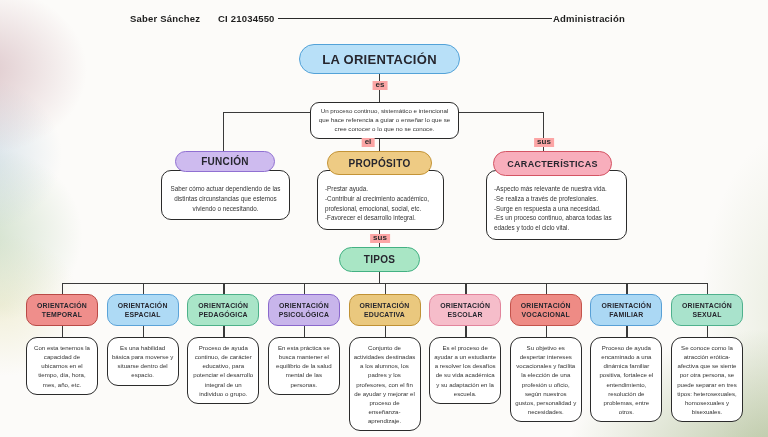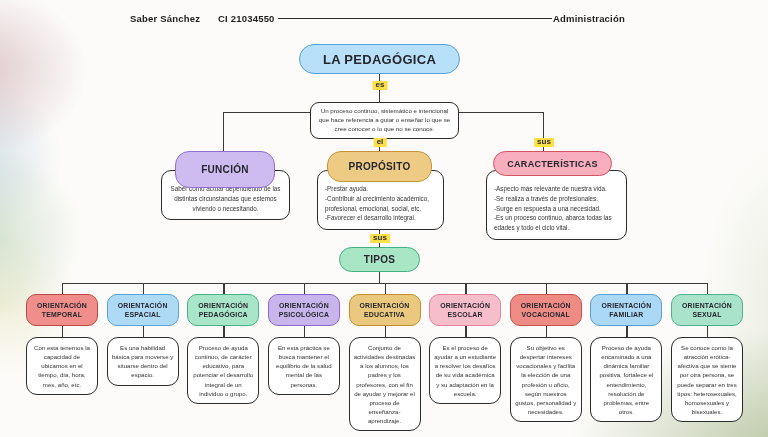--- a/index.html
+++ b/index.html
@@ -20,28 +20,28 @@
   }
   
   .hdr-txt{position:absolute;top:13px;font-size:9.5px;font-weight:700;color:#1e1e1e;letter-spacing:.2px;}
   .hdr-line{position:absolute;top:18px;left:278px;width:274px;border-top:1.3px solid #2a2a2a;}
   
   .vline,.hline{position:absolute;background:#3a3a3a;z-index:0;}
   .vline{width:1.4px;}
   .hline{height:1.4px;}
   
   .clabel{position:absolute;transform:translateX(-50%);z-index:2;
-    font-size:8px;font-weight:800;color:#2b2b2b;background:#fde047;padding:0 3px;line-height:1.1;}
+    font-size:8px;font-weight:800;color:#2b2b2b;background:#fca5a5;padding:0 3px;line-height:1.1;}
   
   .pill{position:absolute;z-index:2;display:flex;align-items:center;justify-content:center;
     text-align:center;font-weight:800;color:#26262e;border-style:solid;border-width:1.6px;
     border-radius:14px;letter-spacing:.3px;box-sizing:border-box;}
   .pill-title{left:299px;top:44px;width:161px;height:30px;font-size:13px;border-radius:16px;}
-  .pill-funcion{left:175px;top:151px;width:100px;height:37px;font-size:10px;}
-  .pill-proposito{left:327px;top:151px;width:105px;height:31px;font-size:10px;}
+  .pill-funcion{left:175px;top:151px;width:100px;height:21px;font-size:10px;}
+  .pill-proposito{left:327px;top:151px;width:105px;height:24px;font-size:10px;}
   .pill-caract{left:493px;top:151px;width:119px;height:25px;font-size:9px;}
   .pill-tipos{left:339px;top:247px;width:81px;height:25px;font-size:10px;}
   
   .dbox{position:absolute;z-index:1;background:#fff;border:1.4px solid #2b2b2b;border-radius:10px;
     box-sizing:border-box;font-size:6.3px;line-height:1.55;color:#333;}
   .dbox-funcion{left:161px;top:170px;width:129px;padding:13px 6px 6px;text-align:center;}
   .dbox-proposito{left:317px;top:170px;width:127px;padding:13px 7px 6px;text-align:left;white-space:pre-line;}
   .dbox-caract{left:486px;top:170px;width:141px;padding:13px 7px 6px;text-align:left;white-space:pre-line;}
   .dbox-def{left:310px;top:102px;width:149px;padding:4px 7px;text-align:center;z-index:1;
     font-size:6.2px;line-height:1.45;border-radius:9px;}
@@ -73,25 +73,25 @@
   <div class="hline" style="left:223px;top:112px;width:320px"></div>
   <div class="vline" style="left:223px;top:112px;height:41px"></div>
   <div class="vline" style="left:379px;top:112px;height:41px"></div>
   <div class="vline" style="left:543px;top:112px;height:41px"></div>
   <div class="vline" style="left:379px;top:229px;height:19px"></div>
   <div class="vline" style="left:379px;top:272px;height:12px"></div>
   <div class="rail"></div>
 
   <span class="clabel" style="left:380px;top:81px">es</span>
   <span class="clabel" style="left:224px;top:152px">su</span>
-  <span class="clabel" style="left:380px;top:138px">el</span>
+  <span class="clabel" style="left:368px;top:138px">el</span>
   <span class="clabel" style="left:544px;top:138px">sus</span>
   <span class="clabel" style="left:380px;top:234px">sus</span>
 
-  <div class="pill pill-title" style="background: rgb(184, 224, 248); border-color: rgb(83, 162, 216);">LA PEDAGÓGICA</div>
+  <div class="pill pill-title" style="background: rgb(184, 224, 248); border-color: rgb(83, 162, 216);">LA ORIENTACIÓN</div>
 
   <div class="dbox dbox-def">Un proceso continuo, sistemático e intencional que hace referencia a guiar o enseñar lo que se cree conocer o lo que no se conoce.</div>
 
   <div class="dbox dbox-funcion">Saber cómo actuar dependiendo de las distintas circunstancias que estemos viviendo o necesitando.</div>
   <div class="pill pill-funcion" style="background: rgb(206, 187, 239); border-color: rgb(144, 112, 210);">FUNCIÓN</div>
 
   <div class="dbox dbox-proposito">-Prestar ayuda.
 -Contribuir al crecimiento académico, profesional, emocional, social, etc.
 -Favorecer el desarrollo integral.</div>
   <div class="pill pill-proposito" style="background: rgb(238, 203, 132); border-color: rgb(196, 148, 55);">PROPÓSITO</div>

